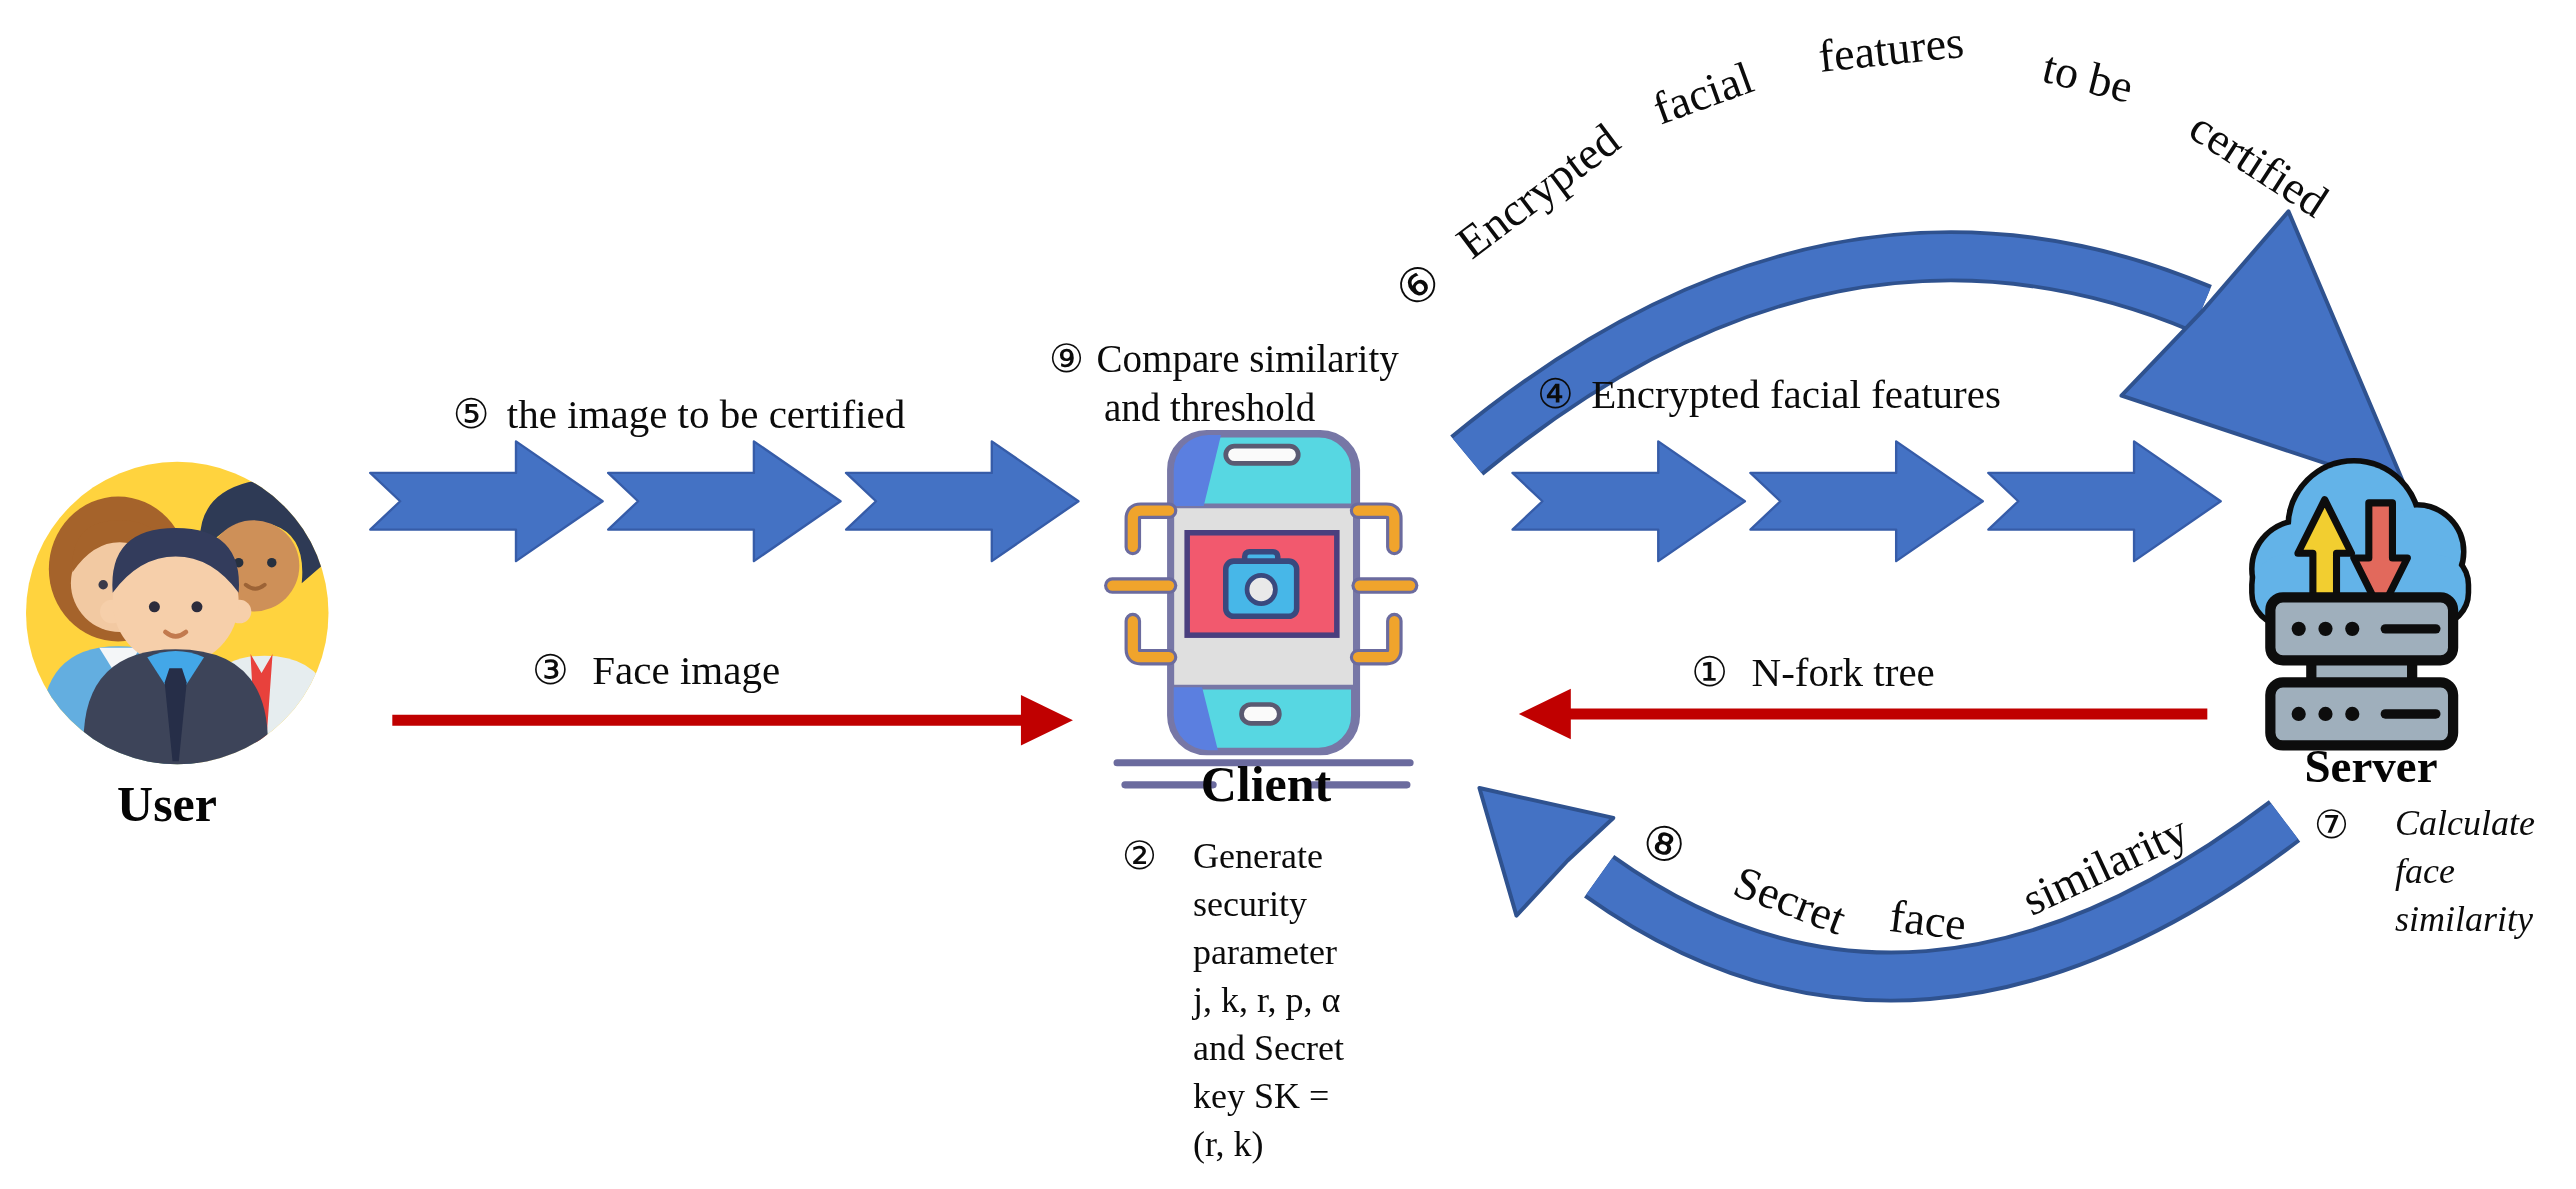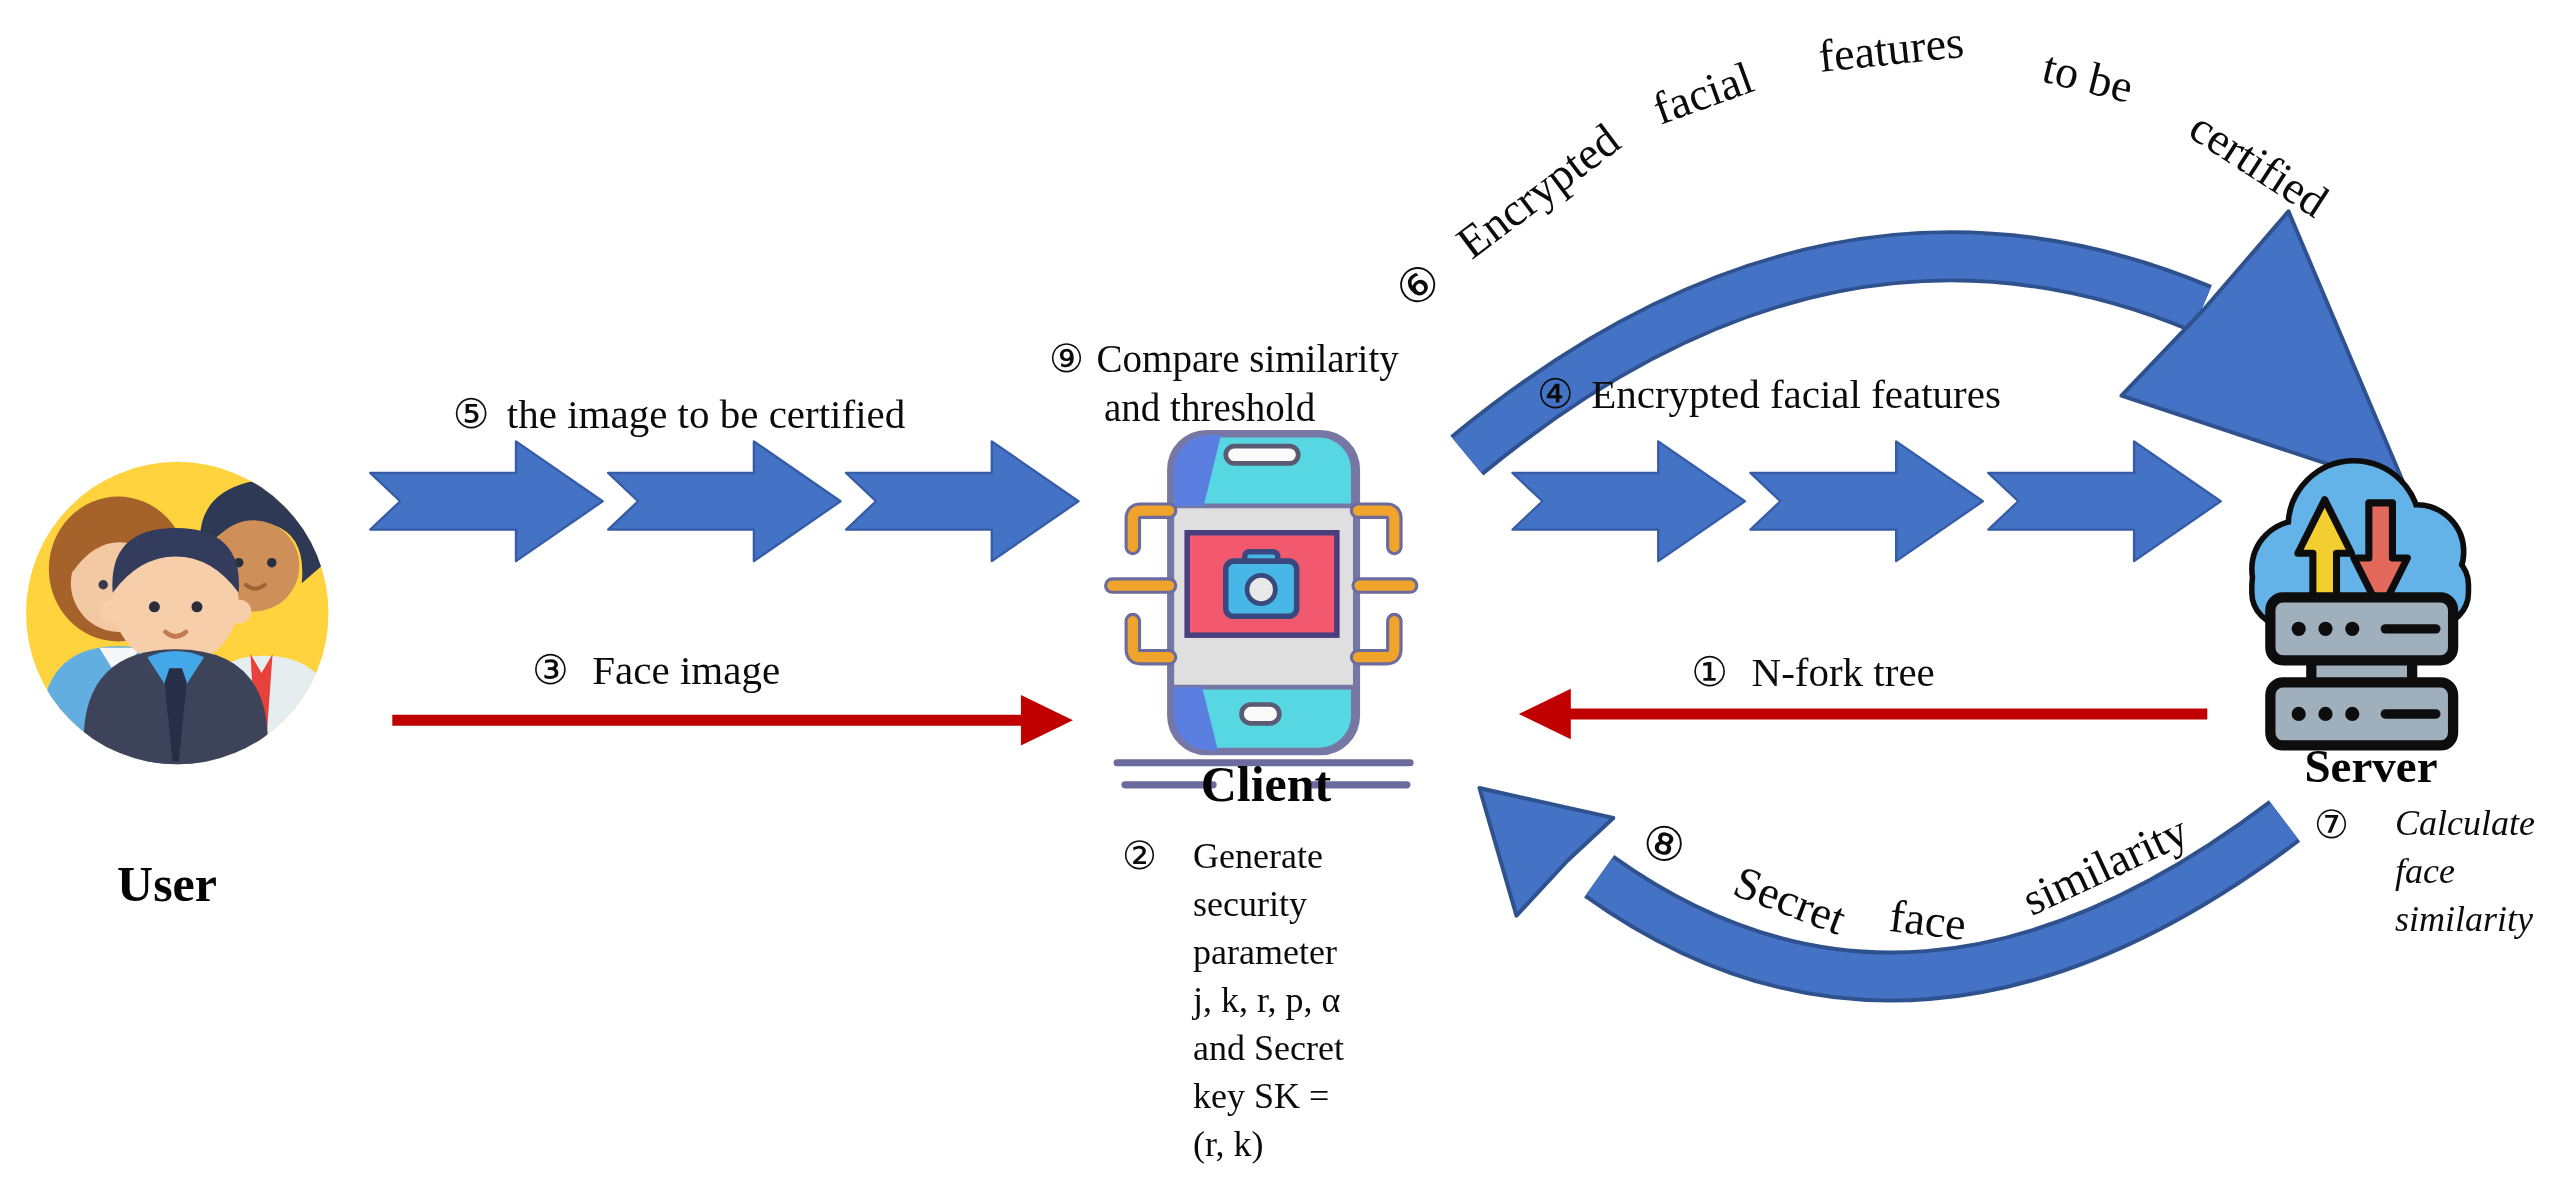--- a/index.html
+++ b/index.html
@@ -193,21 +193,21 @@
   <div class="t ctr steplabel" style="left:1813px;top:672px;">
     <span class="num gap26">①</span>
     <span>N-fork tree</span>
   </div>
 
   <div class="t s9" style="left:1049px;top:334px;">
     <div><span class="num">⑨</span><span>Compare similarity</span></div>
     <div class="line2">and threshold</div>
   </div>
 
-  <div class="t ctr nodelabel" style="left:167px;top:884px;text-align:center;">User</div>
+  <div class="t ctr nodelabel" style="left:167px;top:804px;text-align:center;">User</div>
   <div class="t ctr nodelabel" style="left:1266px;top:784px;">Client</div>
   <div class="t ctr nodelabel" style="left:2371px;top:766px;font-size:47px;">Server</div>
 
   <div class="t num" style="left:1122px;top:833px;font-size:39px;">②</div>
   <div class="t lines46" style="left:1193px;top:832px;">
     <div>Generate</div>
     <div>security</div>
     <div>parameter</div>
     <div>j, k, r, p, α</div>
     <div>and Secret</div>

